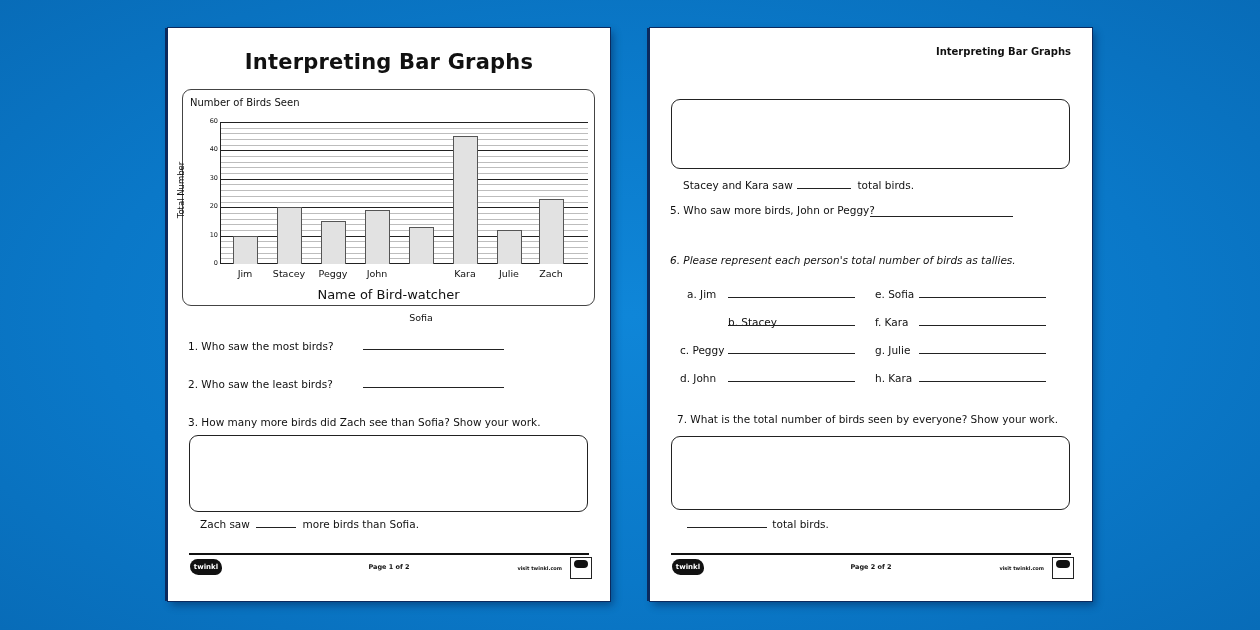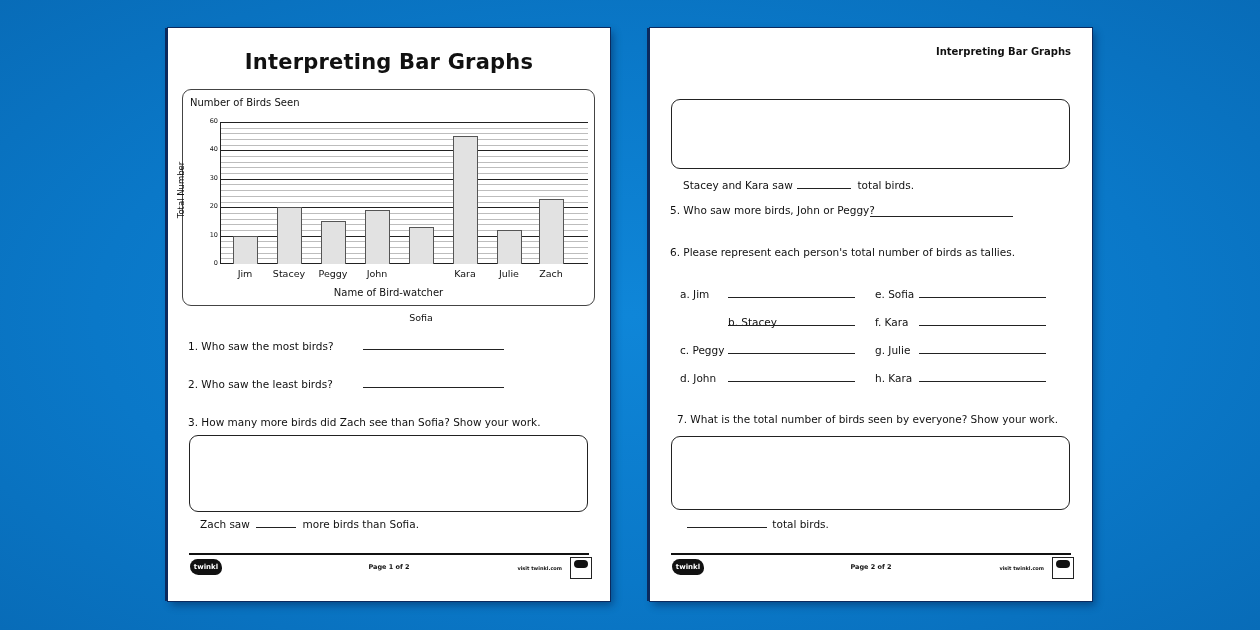--- a/index.html
+++ b/index.html
@@ -30,21 +30,21 @@
   .chart-title{position:absolute;left:7px;top:7px;font-size:10px;}
   .plot{position:absolute;left:37px;top:32px;width:368px;height:142px;
     background-image:repeating-linear-gradient(to bottom,#bdbdbd 0,#bdbdbd 1px,transparent 1px,transparent 5.68px);
   }
   .major{position:absolute;left:0;right:0;border-top:1px solid #222;}
   .yaxis{position:absolute;left:0;top:0;bottom:0;border-left:1px solid #222;}
   .xaxis{position:absolute;left:0;right:0;bottom:0;border-top:1.3px solid #222;}
   .ytick{position:absolute;left:-14px;width:12px;text-align:right;font-size:6.5px;}
   .bar{position:absolute;bottom:0;width:25px;background:#e2e2e2;border:1px solid #555;border-bottom:none;box-sizing:border-box;}
   .xlabel{position:absolute;top:146px;width:44px;text-align:center;font-size:9.5px;}
-  .xtitle{position:absolute;left:0;right:0;top:197px;text-align:center;font-size:10px;}
+  .xtitle{position:absolute;left:0;right:0;top:197px;text-align:center;font-size:13px;}
   .ytitle{position:absolute;left:-30px;top:95px;transform:rotate(-90deg);font-size:8.5px;white-space:nowrap;}
   .hdr2{position:absolute;right:21px;top:18px;font-size:10px;font-weight:bold;}
 </style>
 </head>
 <body>
 
 <div class="page" id="page1">
   <div class="abs title">Interpreting Bar Graphs</div>
 
   <div class="chartbox">
@@ -113,24 +113,24 @@
   <div class="box" style="left:21px;top:71px;width:397px;height:68px;"></div>
   <div class="abs q" style="left:33px;top:151px;">
     <span>Stacey and Kara saw</span>
     <span style="display:inline-block;width:54px;border-bottom:1px solid #222;margin:0 3px 0 1px;"></span>
     <span>total birds.</span>
   </div>
 
   <div class="abs q" style="left:20px;top:176px;">5. Who saw more birds, John or Peggy?</div>
   <div class="line" style="left:220px;width:143px;top:188px;"></div>
 
-  <div class="abs q" style="left:20px;top:218px;">6. Please represent each person's total number of birds as tallies.</div>
+  <div class="abs q" style="left:20px;top:226px;font-style:italic;">6. Please represent each person's total number of birds as tallies.</div>
 
   <div id="tallies">
-      <div class="abs q" style="left: 30px; top: 260px;">a. Jim</div>
+      <div class="abs q" style="left: 37px; top: 260px;">a. Jim</div>
       <div class="line" style="left: 78px; width: 127px; top: 269px;"></div>
       <div class="abs q" style="left: 30px; top: 288px; margin-left: 48px;">b. Stacey</div>
       <div class="line" style="left: 78px; width: 127px; top: 297px;"></div>
       <div class="abs q" style="left: 30px; top: 316px;">c. Peggy</div>
       <div class="line" style="left: 78px; width: 127px; top: 325px;"></div>
       <div class="abs q" style="left: 30px; top: 344px;">d. John</div>
       <div class="line" style="left: 78px; width: 127px; top: 353px;"></div>
       <div class="abs q" style="left: 225px; top: 260px;">e. Sofia</div>
       <div class="line" style="left: 269px; width: 127px; top: 269px;"></div>
       <div class="abs q" style="left: 225px; top: 288px;">f. Kara</div>

